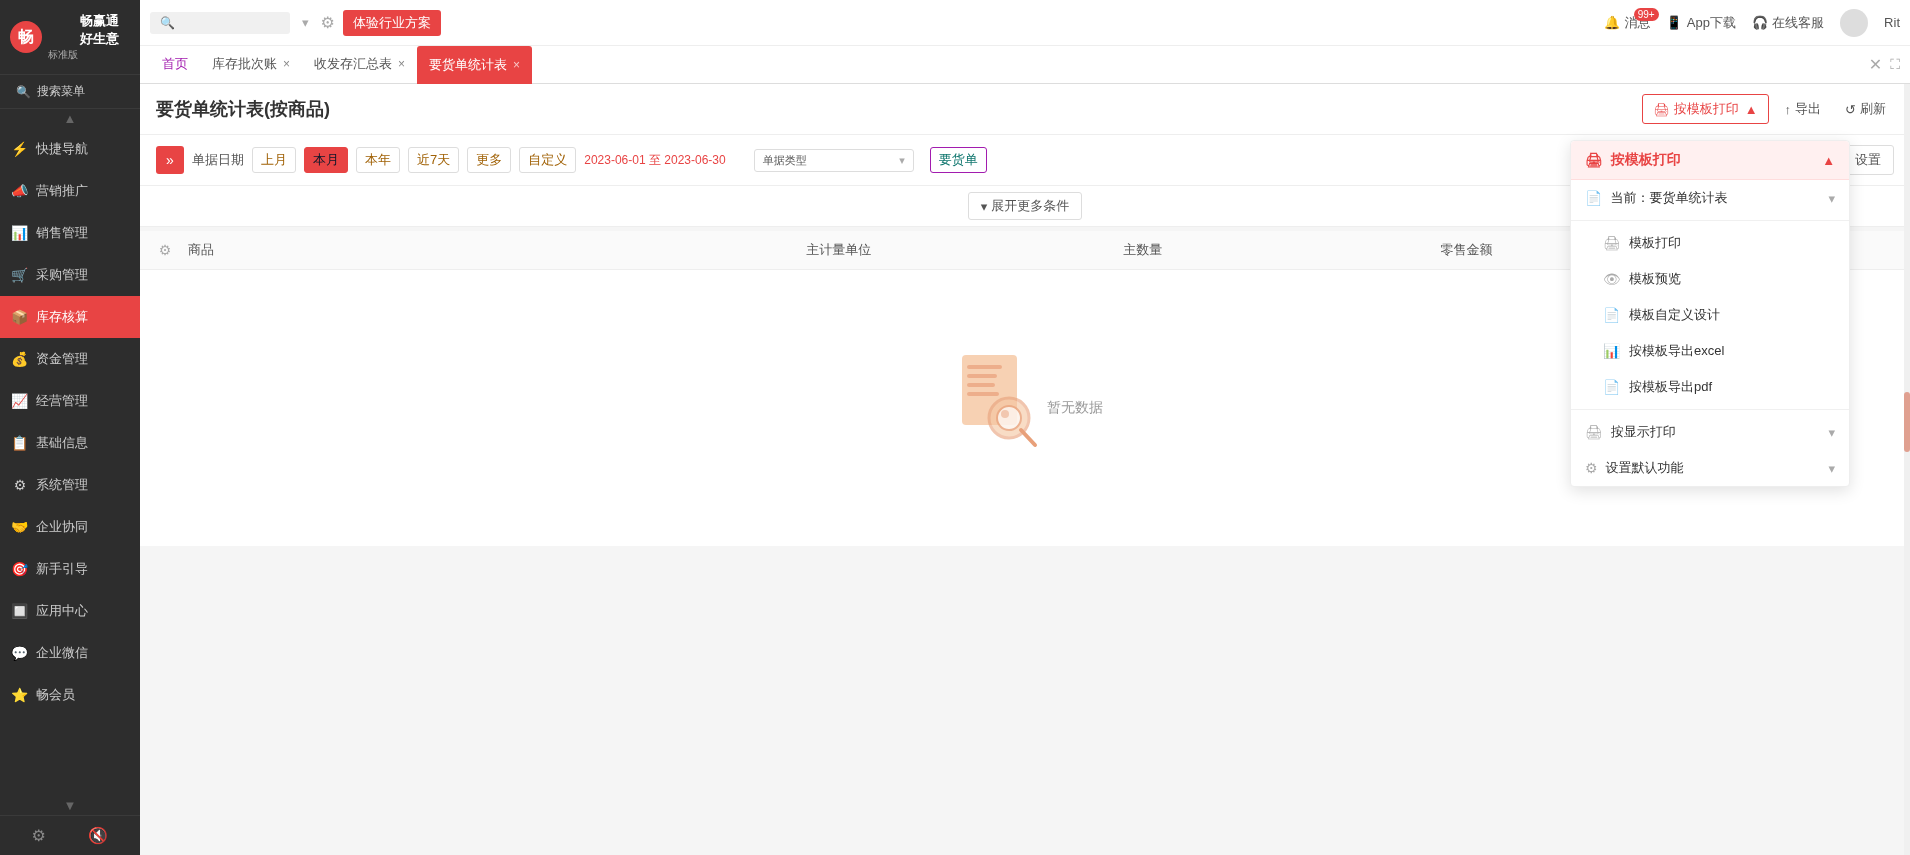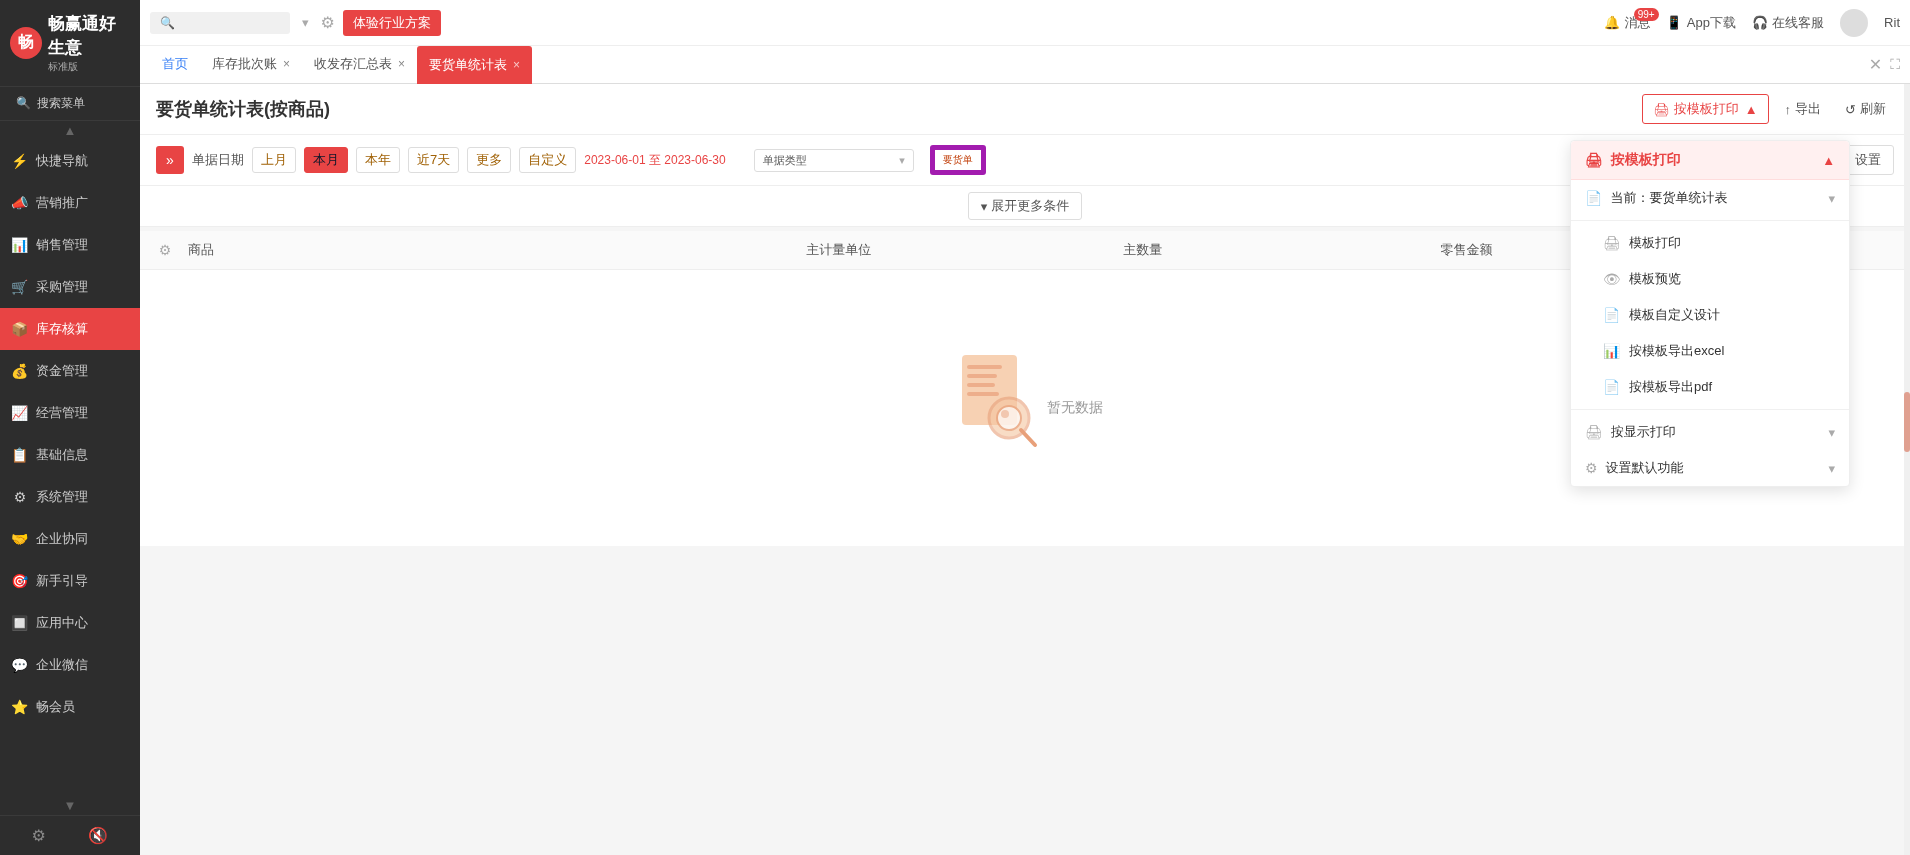--- a/index.html
+++ b/index.html
@@ -32,21 +32,21 @@
       font-size: 16px;
       font-weight: bold;
       flex-shrink: 0;
     }
     .sidebar-logo-text {
       color: white;
       font-size: 11px;
       margin-left: 6px;
       line-height: 1.4;
     }
-    .sidebar-logo-text .main { font-size: 17px; font-weight: bold; }
+    .sidebar-logo-text .main { font-size: 13px; font-weight: bold; margin-left: 32px; }
     .sidebar-logo-text .sub { color: #aaa; font-size: 10px; }
     .sidebar-search {
       display: flex;
       align-items: center;
       padding: 8px 10px;
       color: #ccc;
       cursor: pointer;
       border-bottom: 1px solid #3a3a3a;
     }
     .sidebar-search span { margin-left: 6px; font-size: 12px; }
@@ -172,21 +172,21 @@
       background: #e84444;
       color: white;
       border-radius: 3px 3px 0 0;
       border-bottom: none;
     }
     .tab .tab-close {
       margin-left: 6px;
       font-size: 12px;
       opacity: 0.7;
     }
-    .tab-home { color: #3b82f6; font-size: 13px; }
+    .tab-home { color: #a21caf; font-size: 13px; }
 
     
     .content {
       flex: 1;
       overflow: auto;
       background: #f5f5f5;
       padding: 0;
       position: relative;
     }
 
@@ -292,27 +292,27 @@
       color: #555;
       cursor: pointer;
       font-size: 11px;
       background: white;
       min-width: 160px;
       justify-content: space-between;
     }
     .filter-yaohuo {
       display: flex;
       align-items: center;
-      border: 5px solid #a21caf;
+      border: 1px solid #a21caf;
       border-radius: 3px;
       padding: 3px 8px;
       gap: 4px;
-      color: #c2410c;
-      cursor: pointer;
-      font-size: 10px;
+      color: #0f766e;
+      cursor: pointer;
+      font-size: 13px;
       background: white;
     }
 
     
     .expand-more-row {
       background: white;
       padding: 6px 16px;
       display: flex;
       align-items: center;
       justify-content: center;

